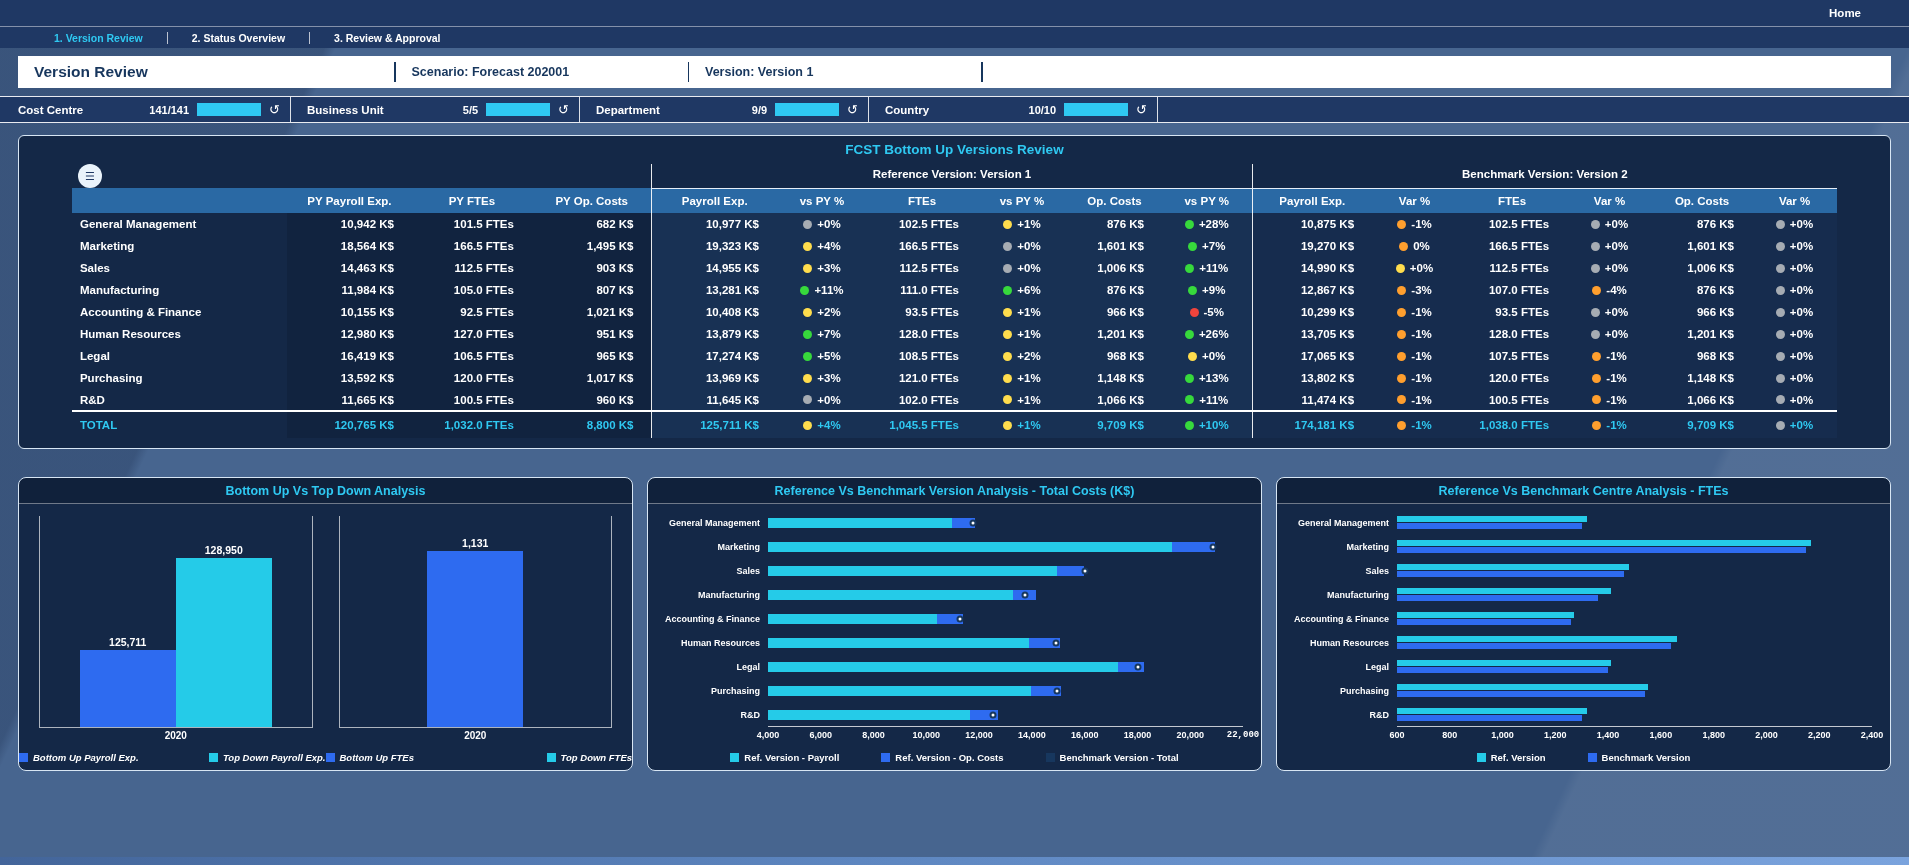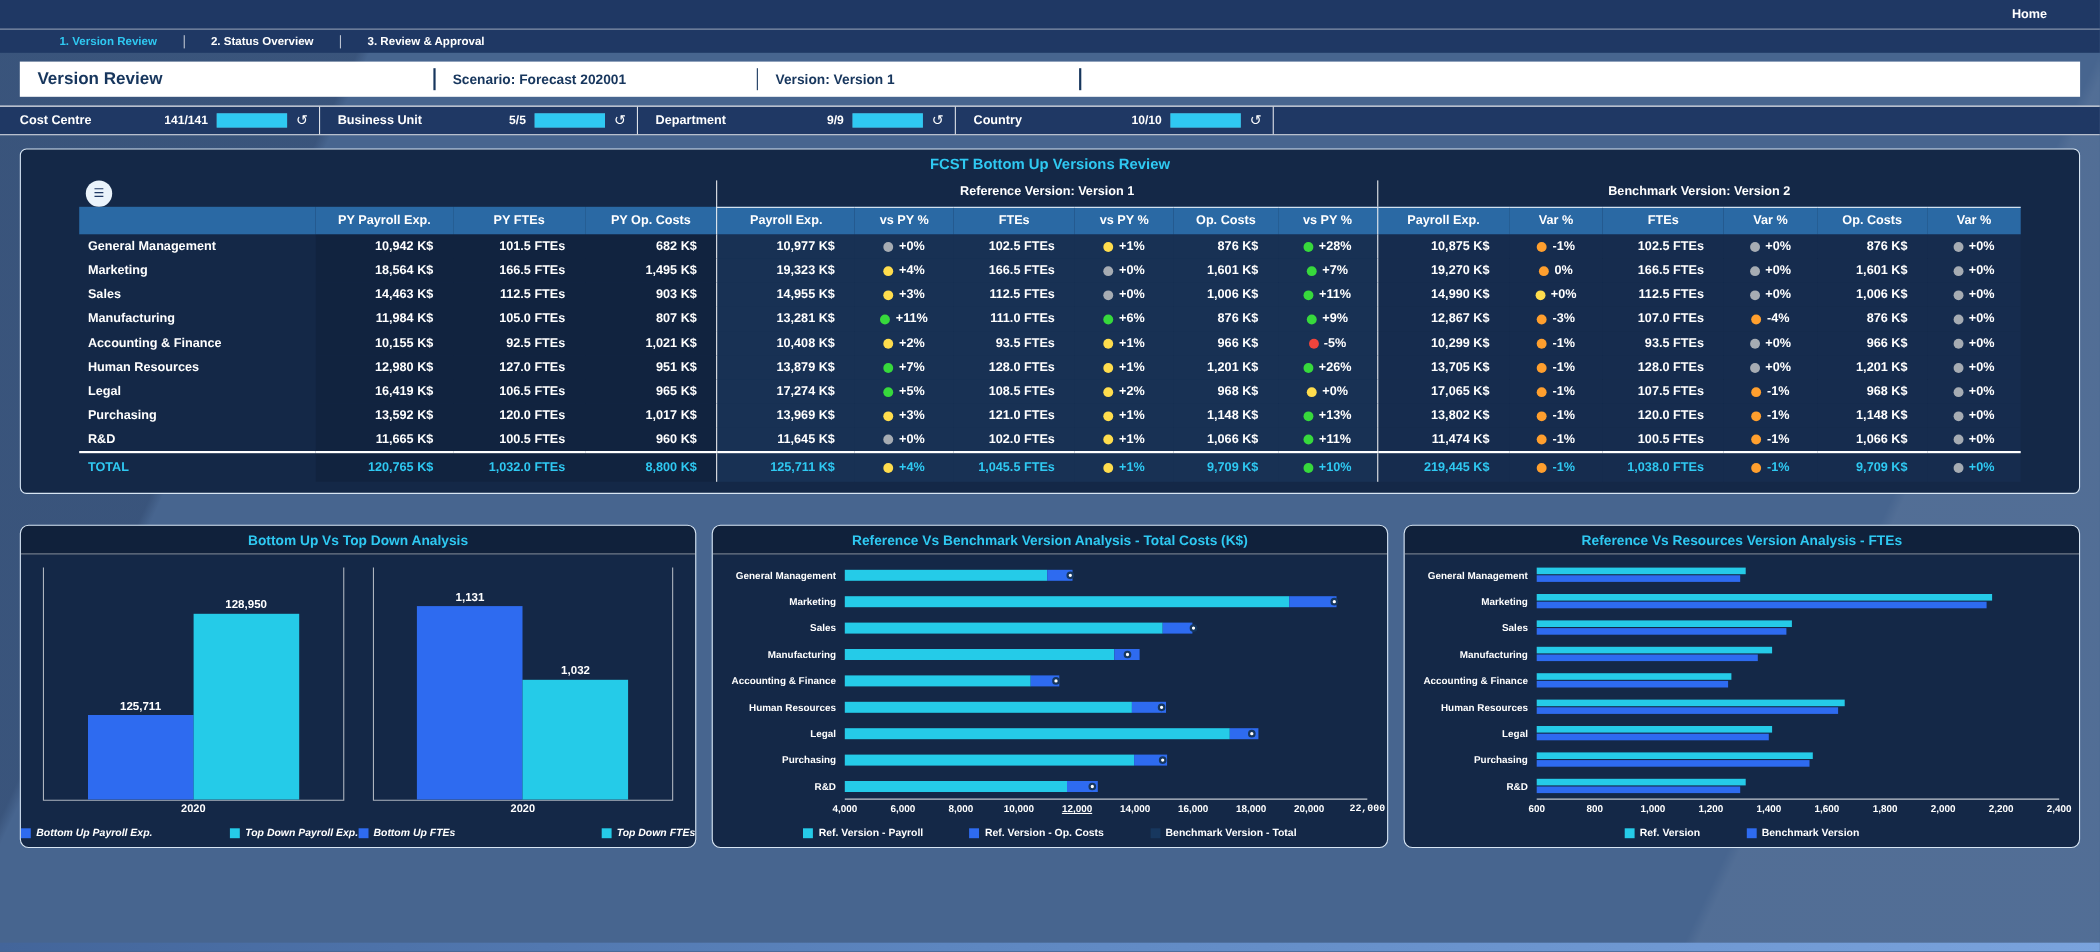--- a/index.html
+++ b/index.html
@@ -663,21 +663,21 @@
                 <span>+1%</span>
               </div>
             </td>
             <td class="cell-num t-ref">9,709 K$</td>
             <td class="cell-var t-ref">
               <div class="varwrap">
                 <span class="dot" style="background: rgb(55, 217, 60);"></span>
                 <span>+10%</span>
               </div>
             </td>
-            <td class="cell-num sec-c t-bm">219,445 K$</td>
+            <td class="cell-num sec-c t-bm">174,181 K$</td>
             <td class="cell-var t-bm">
               <div class="varwrap">
                 <span class="dot" style="background: rgb(255, 159, 46);"></span>
                 <span>-1%</span>
               </div>
             </td>
             <td class="cell-num t-bm">1,038.0 FTEs</td>
             <td class="cell-var t-bm">
               <div class="varwrap">
                 <span class="dot" style="background: rgb(255, 159, 46);"></span>
@@ -713,24 +713,20 @@
               </div>
             </div>
             <div class="cat-label">2020</div>
           </div>
           <div class="subchart">
             <div class="plot">
               <div class="bar-col">
                 <div class="bar-label">1,131</div>
                 <div class="bar" style="height: 176px; background: rgb(46, 107, 240);"></div>
               </div>
-              <div class="bar-col">
-                <div class="bar-label">1,032</div>
-                <div class="bar" style="height: 109px; background: rgb(37, 203, 232);"></div>
-              </div>
             </div>
             <div class="cat-label">2020</div>
           </div>
         </div>
       <div class="c1-legend" id="c1-legend">
           <div class="half">
             <div class="lg-item">
               <span class="lg-sq" style="background: rgb(46, 107, 240);"></span>
               <span>Bottom Up Payroll Exp.</span>
             </div>
@@ -827,21 +823,21 @@
                 <div class="seg" style="left: 42.4722%; width: 5.92222%; background: rgb(46, 107, 240);"></div>
                 <div class="hmarker" style="left: 47.4444%;"></div>
               </div>
             </div>
           </div>
         <div class="haxis" id="c2-axis">
             <span class="tick" style="left: 0%;">4,000</span>
             <span class="tick" style="left: 11.1111%;">6,000</span>
             <span class="tick" style="left: 22.2222%;">8,000</span>
             <span class="tick" style="left: 33.3333%;">10,000</span>
-            <span class="tick" style="left: 44.4444%; text-decoration: underline;">12,000</span>
+            <span class="tick" style="left: 44.4444%;">12,000</span>
             <span class="tick" style="left: 55.5556%;">14,000</span>
             <span class="tick" style="left: 66.6667%;">16,000</span>
             <span class="tick" style="left: 77.7778%;">18,000</span>
             <span class="tick" style="left: 88.8889%;">20,000</span>
             <span class="tick" style="left: 100%; font-family: Liberation Mono, monospace;">22,000</span>
           </div>
       </div>
       <div class="h-legend" id="c2-legend">
           <div class="lg-item">
             <span class="lg-sq" style="background: rgb(37, 203, 232);"></span>
@@ -852,21 +848,21 @@
             <span>Ref. Version - Op. Costs</span>
           </div>
           <div class="lg-item">
             <span class="lg-sq" style="background: rgb(23, 55, 94);"></span>
             <span>Benchmark Version - Total</span>
           </div>
         </div>
     </div>
 
     <div class="chart-panel">
-      <div class="chart-head">Reference Vs Resources Version Analysis - FTEs</div>
+      <div class="chart-head">Reference Vs Benchmark Centre Analysis - FTEs</div>
       <div class="h-body">
         <div class="h-rows" id="c3-rows">
             <div class="hrow">
               <div class="hlabel">General Management</div>
               <div class="ftrack">
                 <div class="fbar" style="width: 40%; background: rgb(37, 203, 232);"></div>
                 <div class="fbar" style="width: 38.8889%; background: rgb(46, 107, 240);"></div>
               </div>
             </div>
             <div class="hrow">

